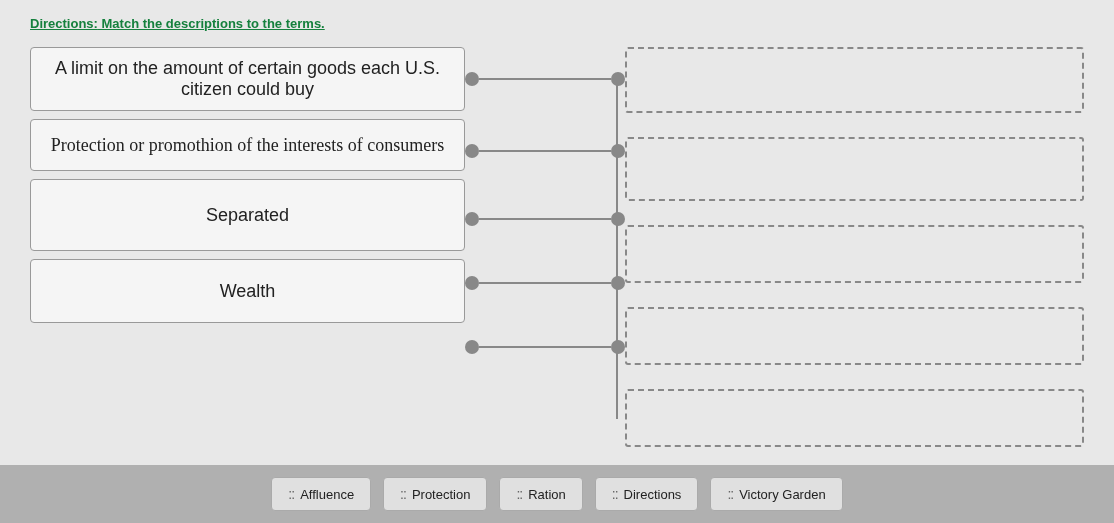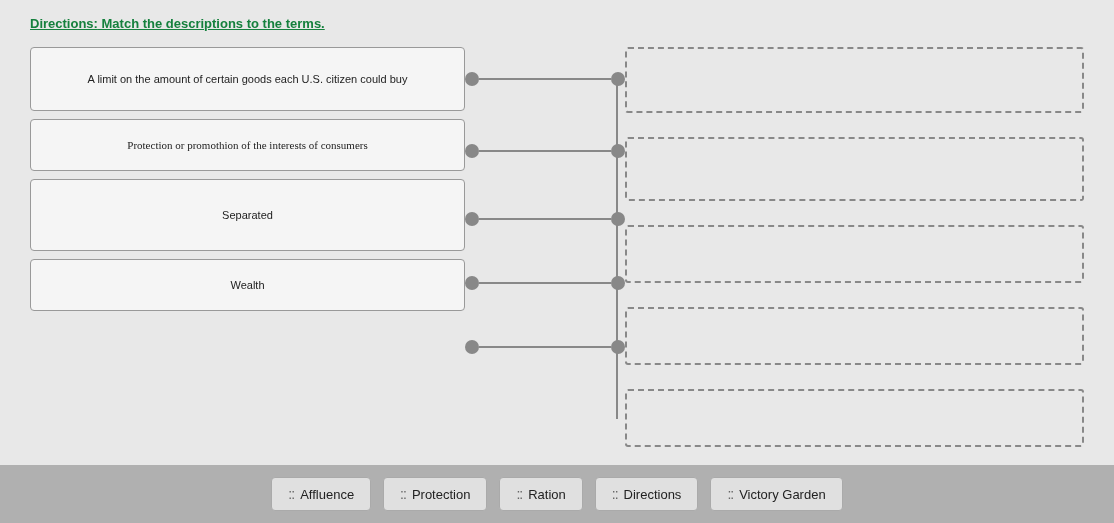--- a/index.html
+++ b/index.html
@@ -29,21 +29,21 @@
     .directions span {
       text-decoration: underline;
       font-weight: bold;
     }
 
     .description-box {
       background: #f5f5f5;
       border: 1.5px solid #999;
       border-radius: 4px;
       padding: 25px 12px;
-      font-size: 11px;
+      font-size: 18px;
       color: #222;
       text-align: center;
       min-height: 48px;
       display: flex;
       align-items: center;
       justify-content: center;
     }
 
     .dot-left {
       width: 14px;
@@ -141,21 +141,21 @@
   <div class="directions">
     <span>Directions:</span><span> Match the descriptions to the terms.</span>
   </div>
 
   <div class="layout">
 
     <div class="left-boxes">
       <div class="description-box" style="height:64px;">A limit on the amount of certain goods each U.S. citizen could buy</div>
       <div class="description-box" style="height:47px;font-family:Liberation Serif, serif;">Protection or promothion of the interests of consumers</div>
       <div class="description-box" style="height:72px;">Separated</div>
-      <div class="description-box" style="height:52px;">Wealth</div>
+      <div class="description-box" style="height:64px;">Wealth</div>
     </div>
 
     <div class="middle-connectors">
 
       <div style="position:relative; height: 64px; display:flex; align-items:center;">
         <div class="dot-left"></div>
         <div class="h-line" style="height:2px;background:#888;flex:1;"></div>
         <div class="dot-right"></div>
       </div>
       <div style="height:8px;"></div>

